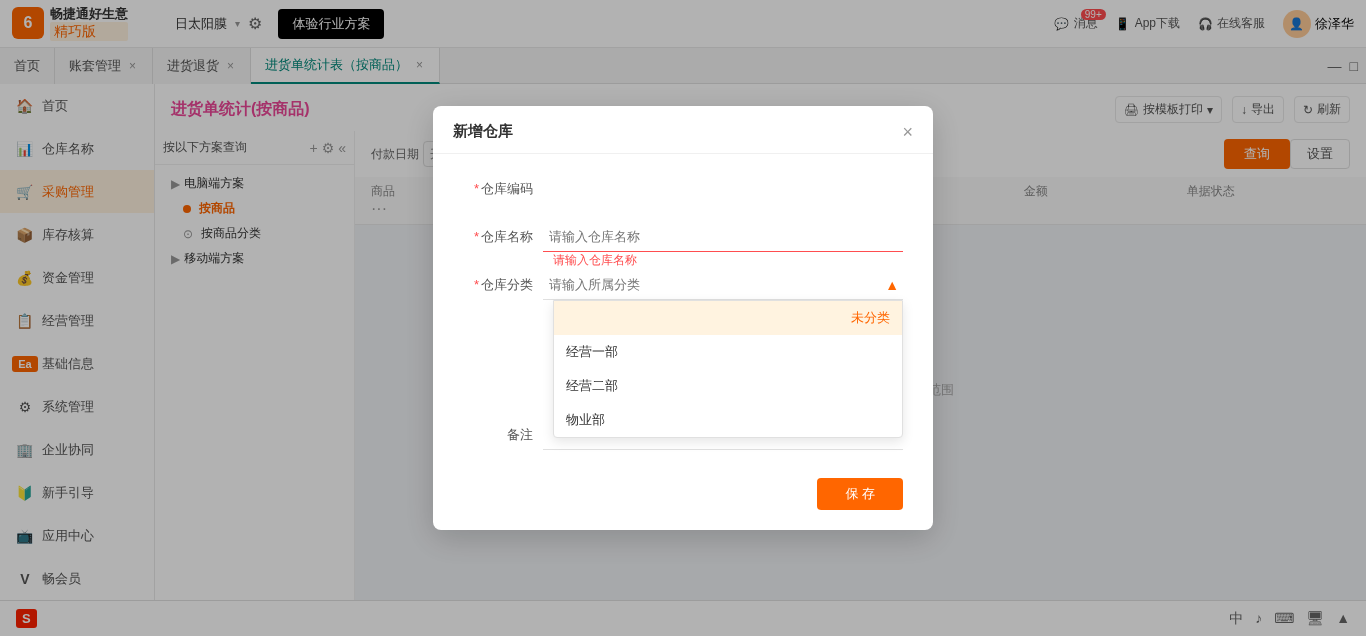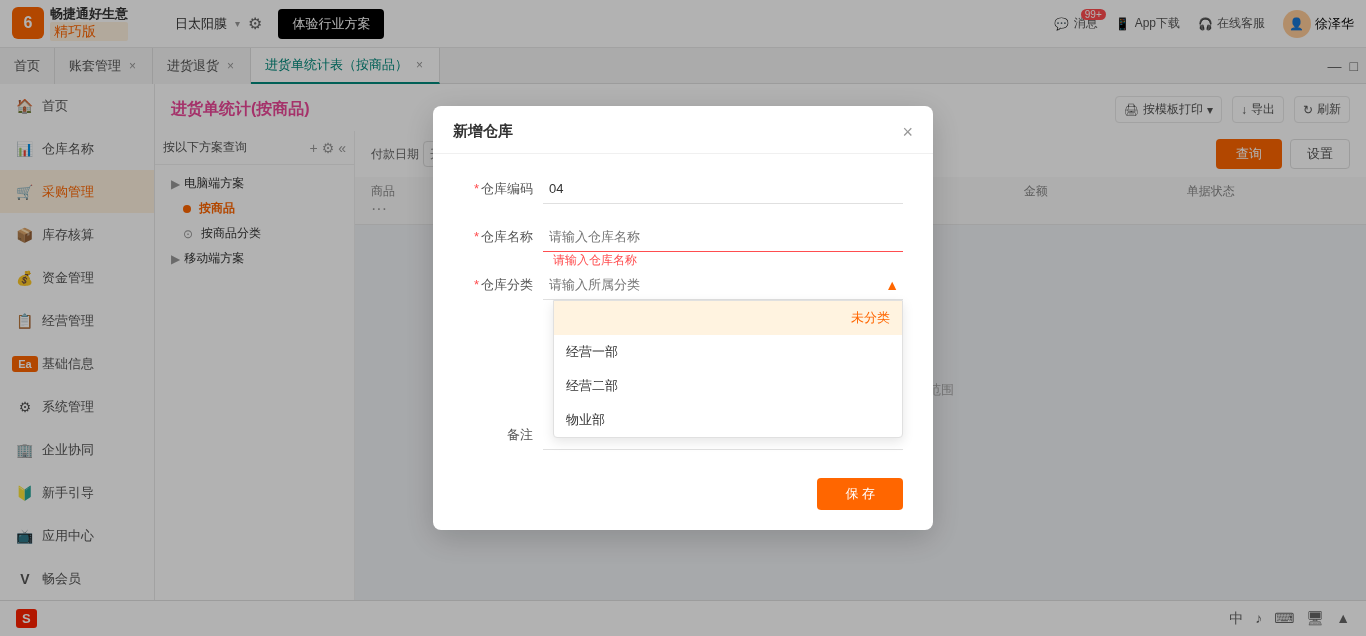--- a/index.html
+++ b/index.html
@@ -718,21 +718,21 @@
             <input class="filter-input" type="text" placeholder="开始日期" style="">
             <span style="margin: 0 4px; color:#ccc;">—</span>
             <input class="filter-input" type="text" placeholder="结束日期" style="">
           </div>
           <div class="filter-item">
             <span class="field-label">单据状态</span>
             <select class="filter-select">
               <option></option>
             </select>
           </div>
-          <div style="margin-left:auto; display:flex; gap:8px;">
+          <div style="margin-left:auto; display:flex; gap:0;">
             <button class="query-btn">查询</button>
             <button class="set-btn">设置</button>
           </div>
         </div>
 
         <div class="result-header">
           <span>商品</span>
           <span>单位</span>
           <span>数量</span>
           <span>金额</span>
@@ -768,21 +768,20 @@
 <div class="modal-overlay">
   <div class="modal">
     <div class="modal-header">
       <span class="modal-title">新增仓库</span>
       <span class="modal-close">×</span>
     </div>
     <div class="modal-body">
 
       <div class="form-row">
         <span class="form-label required">仓库编码</span>
-        <input class="form-input" type="text" value="04" style="">
       </div>
 
       <div class="form-row" style="flex-direction:column; position:relative;">
         <div style="display:flex; align-items:center; width:100%;">
           <span class="form-label required">仓库名称</span>
           <input class="form-input error" type="text" placeholder="请输入仓库名称" style="">
         </div>
         <span class="form-error-msg">请输入仓库名称</span>
       </div>
 

